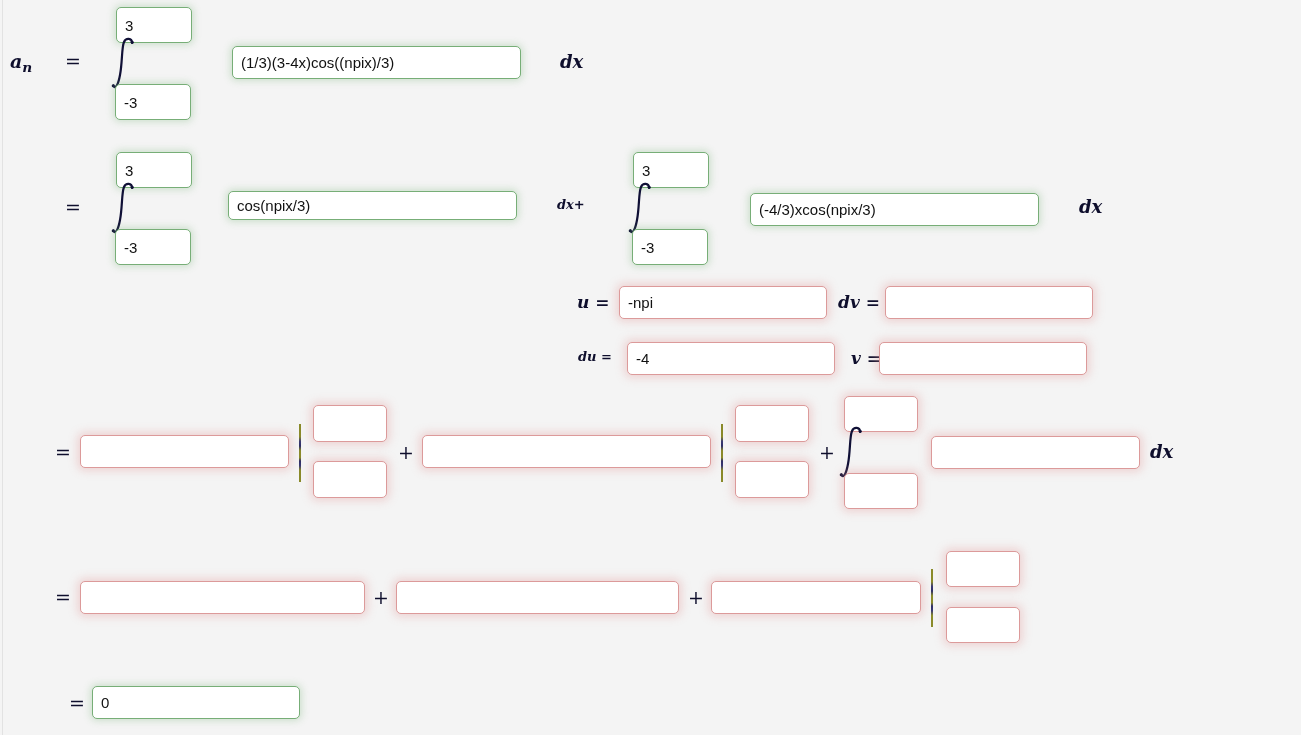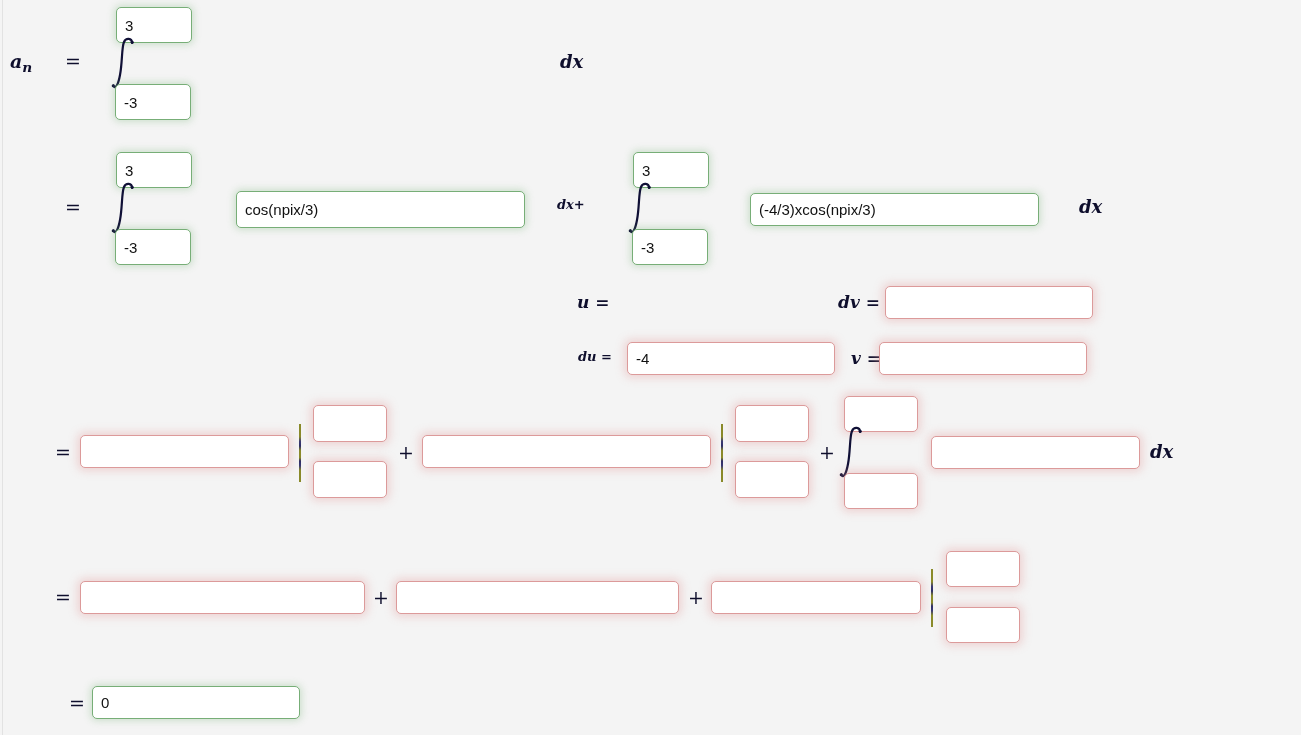--- a/index.html
+++ b/index.html
@@ -113,38 +113,39 @@
   <span class="intsign" style="left:110px; top:36px;">
     <svg width="30" height="56" viewBox="0 0 30 56">
       <path d="M22 7 C22 2, 16 1.5, 14 6 C11.5 12, 12.5 26, 10 39 C8 50, 5 53.5, 3.5 49.5" fill="none" stroke="#101036" stroke-width="2.2" stroke-linecap="round"></path>
       <circle cx="22.3" cy="6.3" r="1.5" fill="#101036"></circle>
       <circle cx="3.2" cy="49.8" r="1.5" fill="#101036"></circle>
     </svg>
   </span>
 
   <input class="mbox ok" type="text" style="left: 115px; top: 84px; width: 76px; height: 36px;" value="-3">
 
+  <input class="mbox ok" type="text" style="left: 232px; top: 46px; width: 289px; height: 33px;" value="(1/3)(3-4x)cos((npix)/3)">
 
   <span class="mathlabel" style="left:560px; top:53px; font-size:18px;">dx</span>
 
   <span class="eq" style="left:65px; top:198px; font-size:19px;">=</span>
 
   <input class="mbox ok" type="text" style="left: 116px; top: 152px; width: 76px; height: 36px;" value="3">
 
   <span class="intsign" style="left:110px; top:181px;">
     <svg width="30" height="56" viewBox="0 0 30 56">
       <path d="M22 7 C22 2, 16 1.5, 14 6 C11.5 12, 12.5 26, 10 39 C8 50, 5 53.5, 3.5 49.5" fill="none" stroke="#101036" stroke-width="2.2" stroke-linecap="round"></path>
       <circle cx="22.3" cy="6.3" r="1.5" fill="#101036"></circle>
       <circle cx="3.2" cy="49.8" r="1.5" fill="#101036"></circle>
     </svg>
   </span>
 
   <input class="mbox ok" type="text" style="left: 115px; top: 229px; width: 76px; height: 36px;" value="-3">
 
-  <input class="mbox ok" type="text" style="left: 236px; top: 191px; width: 289px; height: 37px;" value="cos(npix/3)">
+  <input class="mbox ok" type="text" style="left: 228px; top: 191px; width: 289px; height: 29px;" value="cos(npix/3)">
 
   <span class="mathlabel" style="left:557px; top:198px; font-size:13px;">dx+</span>
 
   <input class="mbox ok" type="text" style="left: 633px; top: 152px; width: 76px; height: 36px;" value="3">
 
   <span class="intsign" style="left:627px; top:181px;">
     <svg width="30" height="56" viewBox="0 0 30 56">
       <path d="M22 7 C22 2, 16 1.5, 14 6 C11.5 12, 12.5 26, 10 39 C8 50, 5 53.5, 3.5 49.5" fill="none" stroke="#101036" stroke-width="2.2" stroke-linecap="round"></path>
       <circle cx="22.3" cy="6.3" r="1.5" fill="#101036"></circle>
       <circle cx="3.2" cy="49.8" r="1.5" fill="#101036"></circle>
@@ -152,20 +153,21 @@
   </span>
 
   <input class="mbox ok" type="text" style="left: 632px; top: 229px; width: 76px; height: 36px;" value="-3">
 
   <input class="mbox ok" type="text" style="left: 750px; top: 193px; width: 289px; height: 33px;" value="(-4/3)xcos(npix/3)">
 
   <span class="mathlabel" style="left:1079px; top:198px; font-size:18px;">dx</span>
 
   <span class="mathlabel" style="left:577px; top:294px; font-size:17px;">u =</span>
 
+  <input class="mbox err" type="text" style="left: 619px; top: 286px; width: 208px; height: 33px;" value="-npi">
 
   <span class="mathlabel" style="left:838px; top:294px; font-size:17px;">dv =</span>
 
   <input class="mbox err" type="text" style="left: 885px; top: 286px; width: 208px; height: 33px;" value="">
 
   <span class="mathlabel" style="left:578px; top:350px; font-size:13px;">du =</span>
 
   <input class="mbox err" type="text" style="left: 627px; top: 342px; width: 208px; height: 33px;" value="-4">
 
   <span class="mathlabel" style="left:851px; top:350px; font-size:17px;">v =</span>

